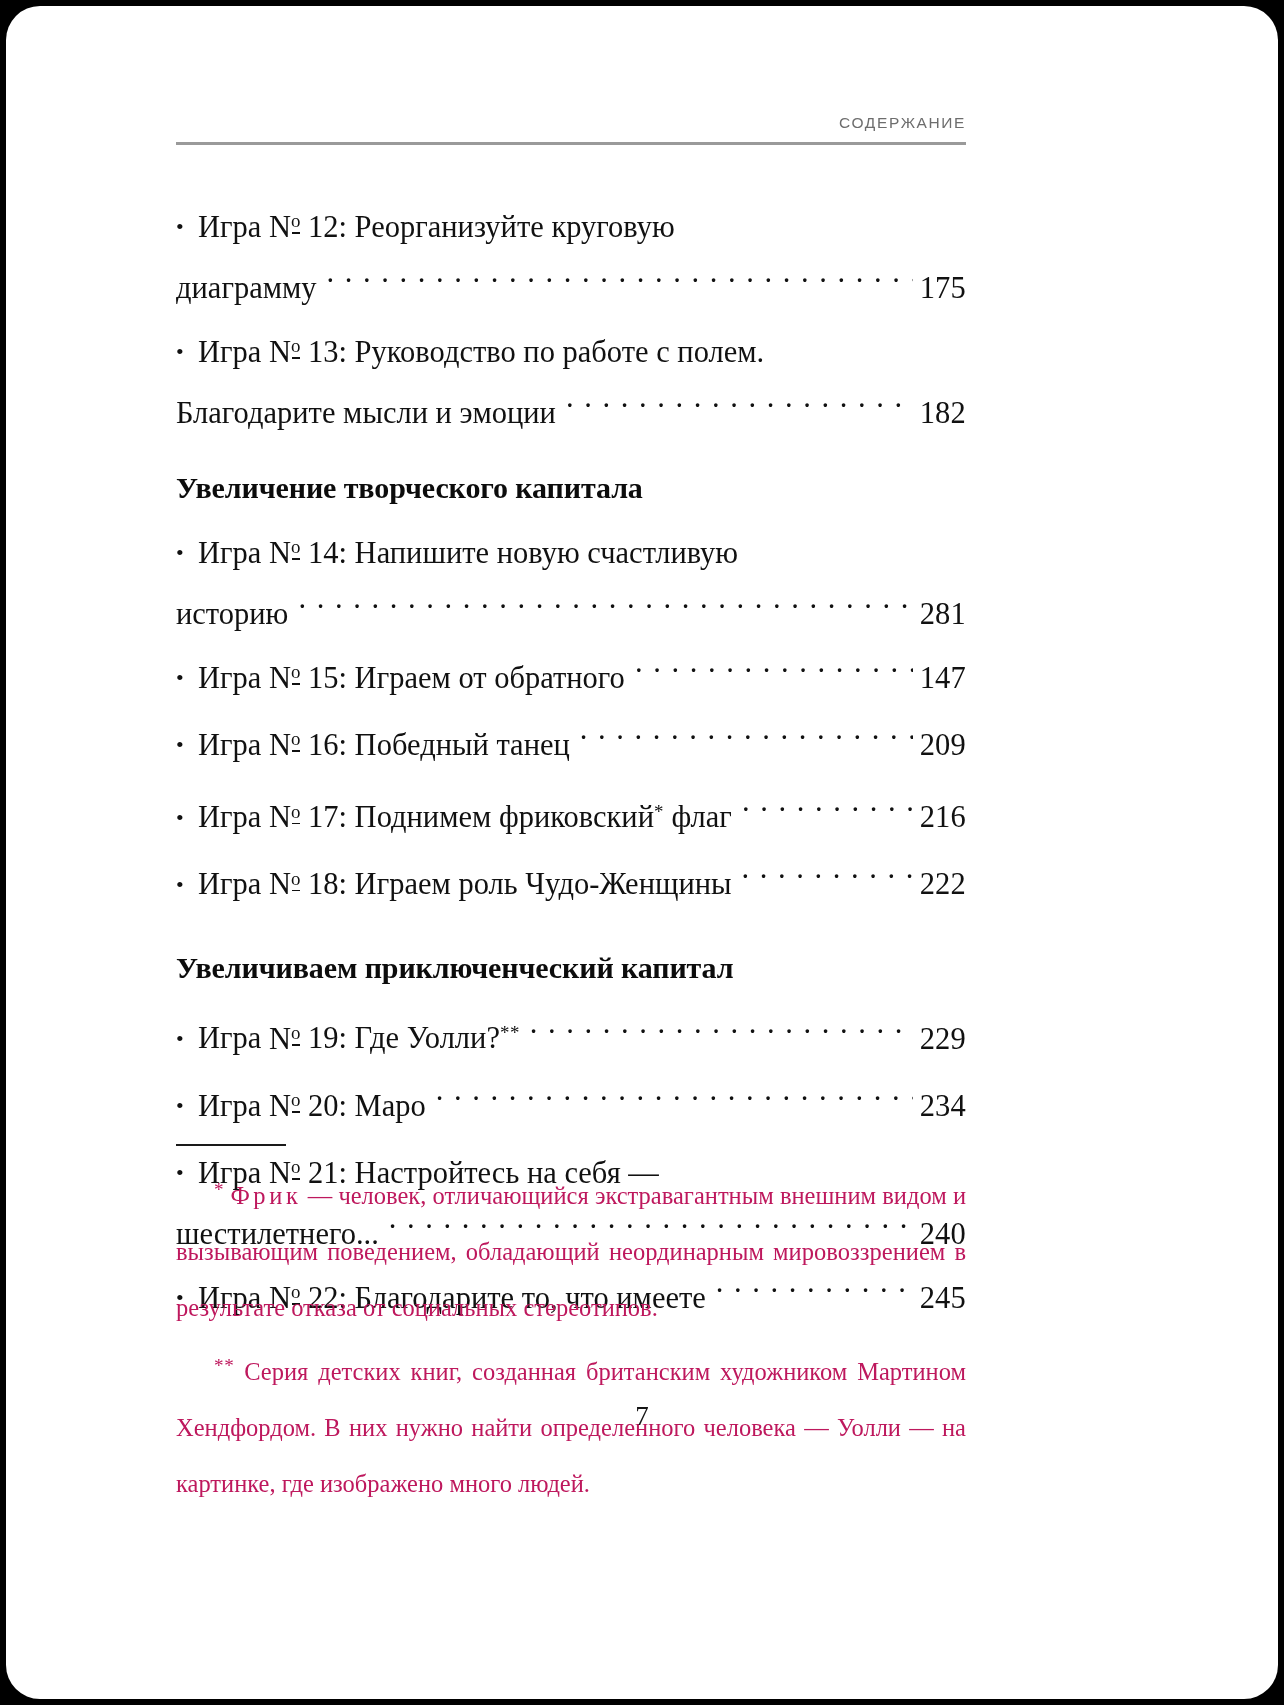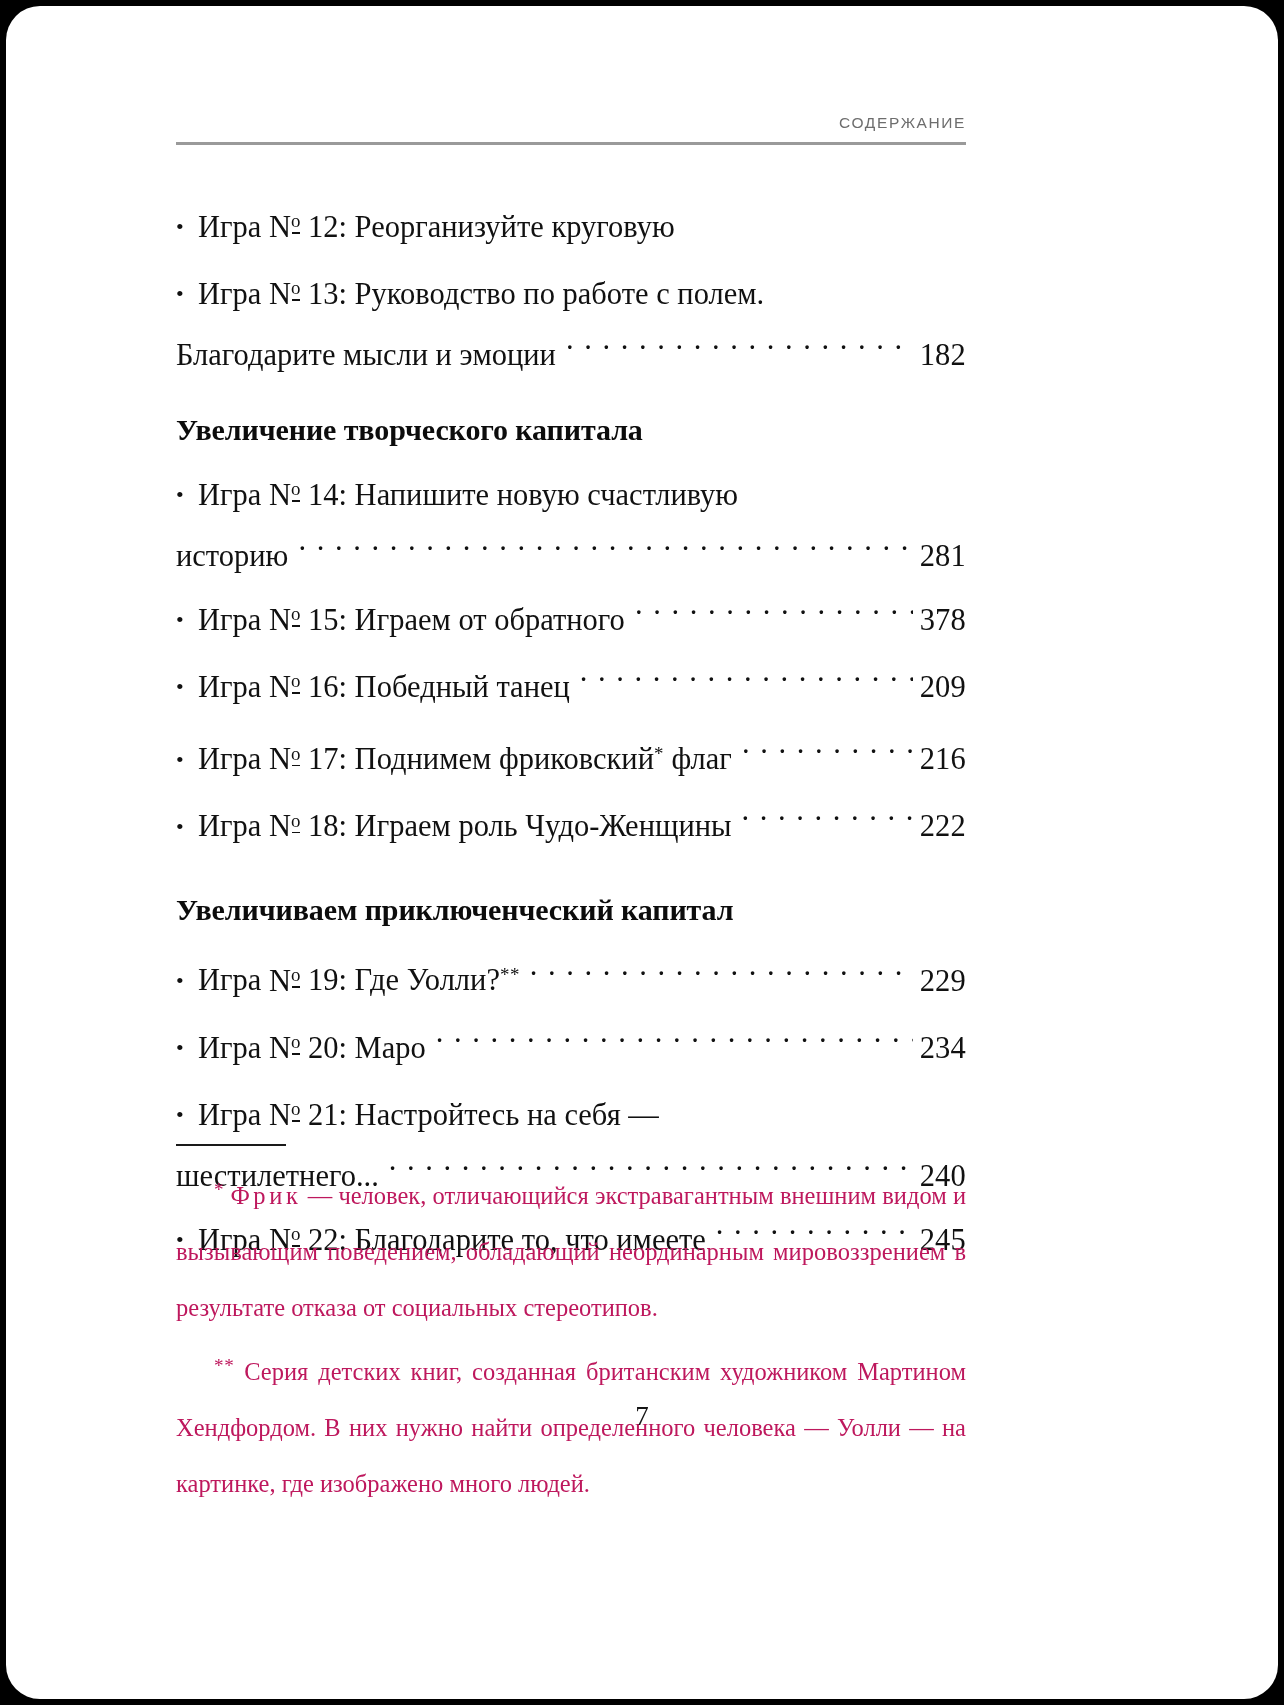--- a/index.html
+++ b/index.html
@@ -222,20 +222,25 @@
     <div class="runhead">СОДЕРЖАНИЕ</div>
     <div class="runhead-rule"></div>
   </div>
 
   <div class="toc">
 
     <div class="toc-entry">
       <span class="line">
         <span class="bullet"></span><span>Игра <span class="numero"><span class="n-letter">N</span><span class="n-sup">о</span></span> 12: Реорганизуйте круговую</span>
       </span>
+      <span class="line with-leader">
+        <span class="txt">диаграмму</span>
+        <span class="leader"></span>
+        <span class="pagenum">175</span>
+      </span>
     </div>
 
     <div class="toc-entry">
       <span class="line">
         <span class="bullet"></span><span>Игра <span class="numero"><span class="n-letter">N</span><span class="n-sup">о</span></span> 13: Руководство по работе с полем.</span>
       </span>
       <span class="line with-leader">
         <span class="txt">Благодарите мысли и эмоции</span>
         <span class="leader"></span>
         <span class="pagenum">182</span>
@@ -252,21 +257,21 @@
         <span class="txt">историю</span>
         <span class="leader"></span>
         <span class="pagenum">281</span>
       </span>
     </div>
 
     <div class="toc-entry">
       <span class="line with-leader">
         <span class="txt"><span class="bullet"></span>Игра <span class="numero"><span class="n-letter">N</span><span class="n-sup">о</span></span> 15: Играем от обратного</span>
         <span class="leader"></span>
-        <span class="pagenum">378</span>
+        <span class="pagenum">147</span>
       </span>
     </div>
 
     <div class="toc-entry">
       <span class="line with-leader">
         <span class="txt"><span class="bullet"></span>Игра <span class="numero"><span class="n-letter">N</span><span class="n-sup">о</span></span> 16: Победный танец</span>
         <span class="leader"></span>
         <span class="pagenum">209</span>
       </span>
     </div>

